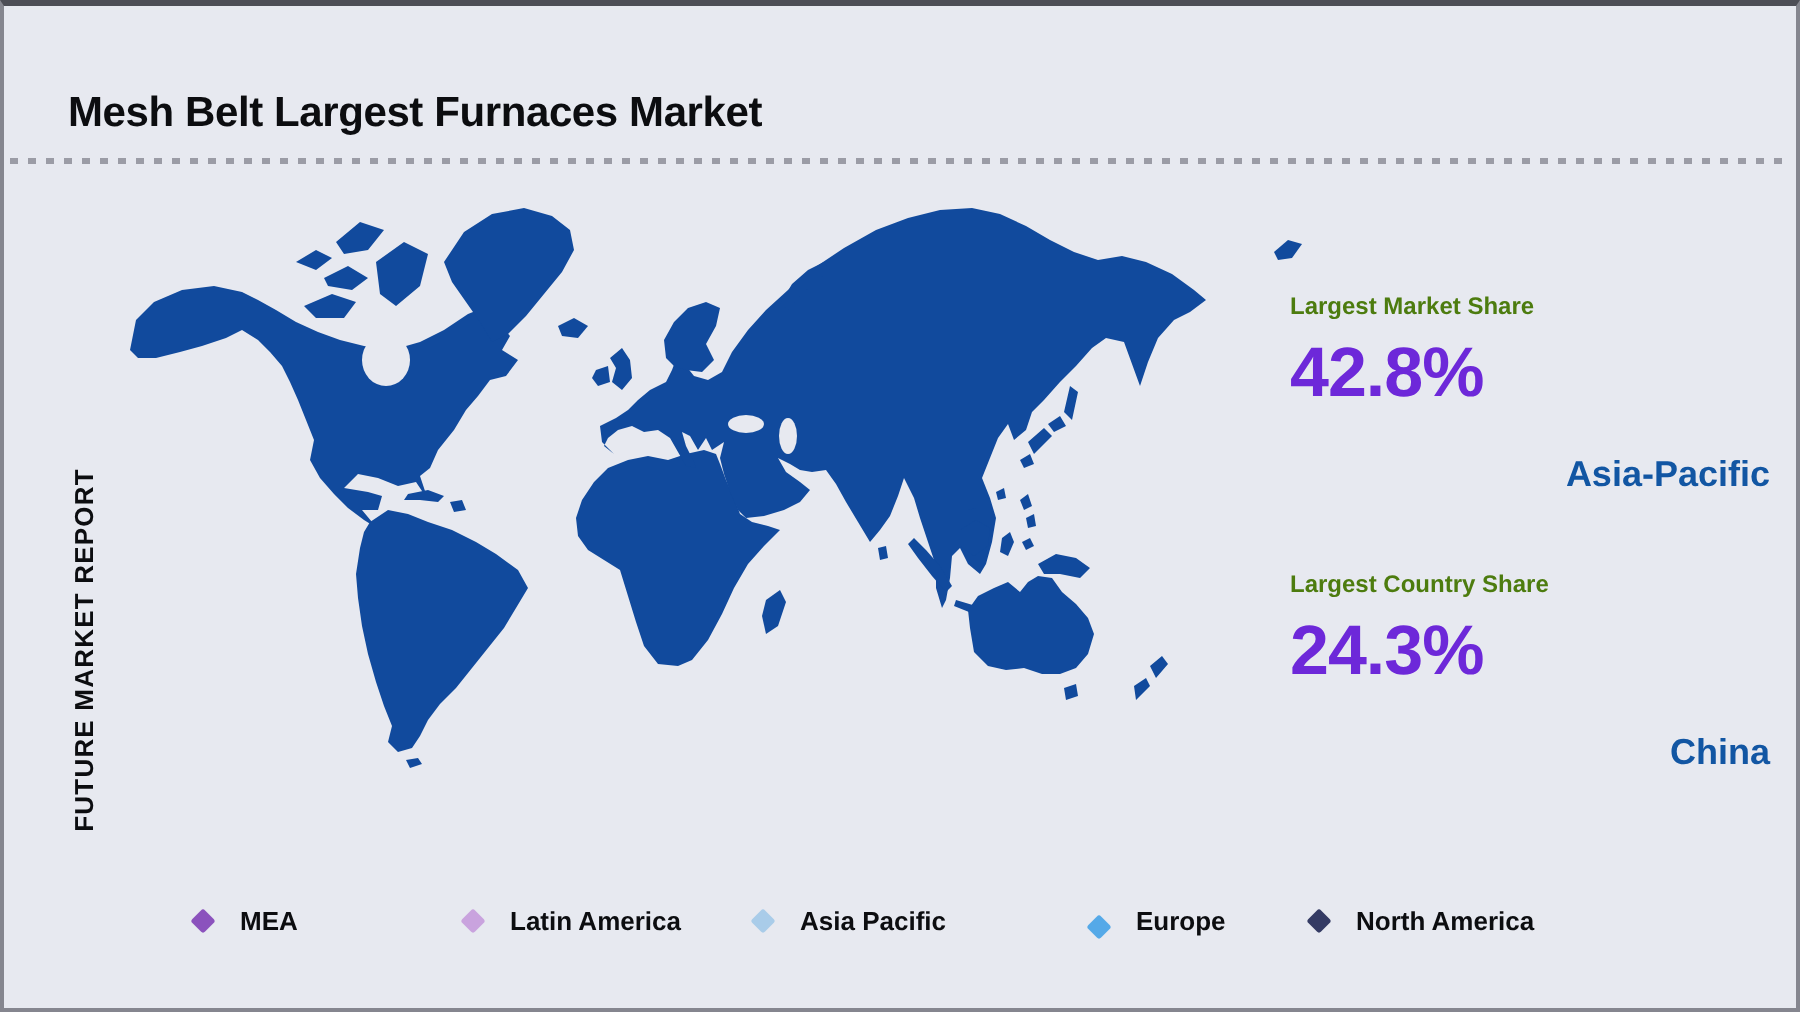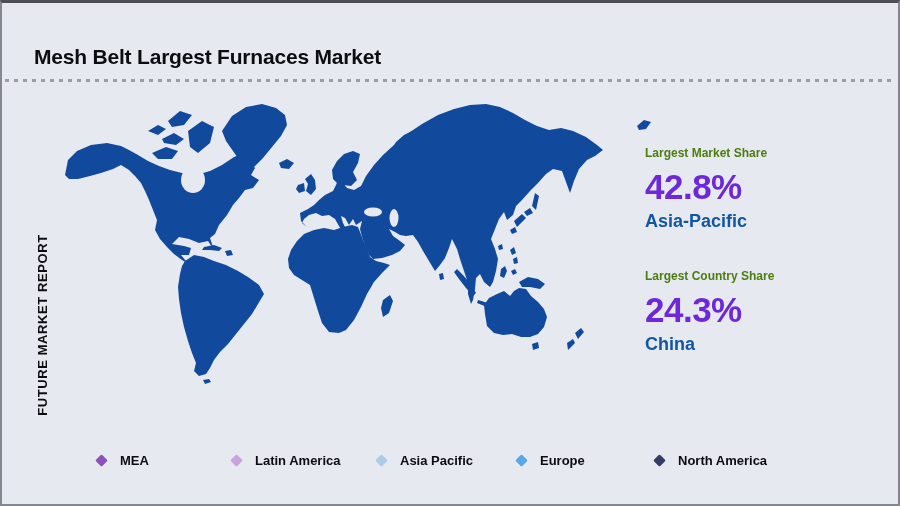--- a/index.html
+++ b/index.html
@@ -29,33 +29,33 @@
     transform:translate(-50%,-50%) rotate(-90deg);
     font-size:13px; font-weight:800; letter-spacing:0.6px;
     white-space:nowrap; color:#0c0d10;
   }
   .map { position:absolute; left:58px; top:95px; width:592px; height:312px; }
   .map .land  { fill:var(--map-color,#114a9d); stroke:none; }
   .map .water { fill:#e7e9f0; stroke:none; }
   .stats { position:absolute; left:643px; top:143px; width:240px; }
   .stat-label  { font-size:12px; font-weight:800; color:#4d7c0f; }
   .stat-value  { font-size:35px;   font-weight:800; color:#6d28d9; margin-top:7px; letter-spacing:-0.5px; }
-  .stat-region { font-size:18px;   font-weight:800; color:var(--accent,#1256a3); margin-top:4px; }
+  .stat-region { font-size:18px;   font-weight:800; color:var(--accent,#1256a3); margin-top:20px;text-align:right; }
   .stat-block + .stat-block { margin-top:37px; }
   .legend-item {
     position:absolute; top:449px; height:16px;
     display:flex; align-items:center; gap:14px;
     font-size:13px; font-weight:700; color:#0c0d10; white-space:nowrap;
   }
   .legend-marker {
     width:9px; height:9px; flex:0 0 9px;
     transform:rotate(45deg); border-radius:1.5px;
   }
   .li-0 { left:95px; }  .li-1 { left:230px; } .li-2 { left:375px; }
-  .li-3 { left:515px; } .li-4 { left:653px; }
+  .li-3 { left:543px;align-items:flex-end; } .li-4 { left:653px; }
 </style>
 </head>
 <body>
 
 <div class="stage">
 
   <div class="title title-left">Mesh Belt Largest Furnaces Market</div>
   <div class="divider"></div>
 
   <div class="watermark">FUTURE MARKET REPORT</div>

